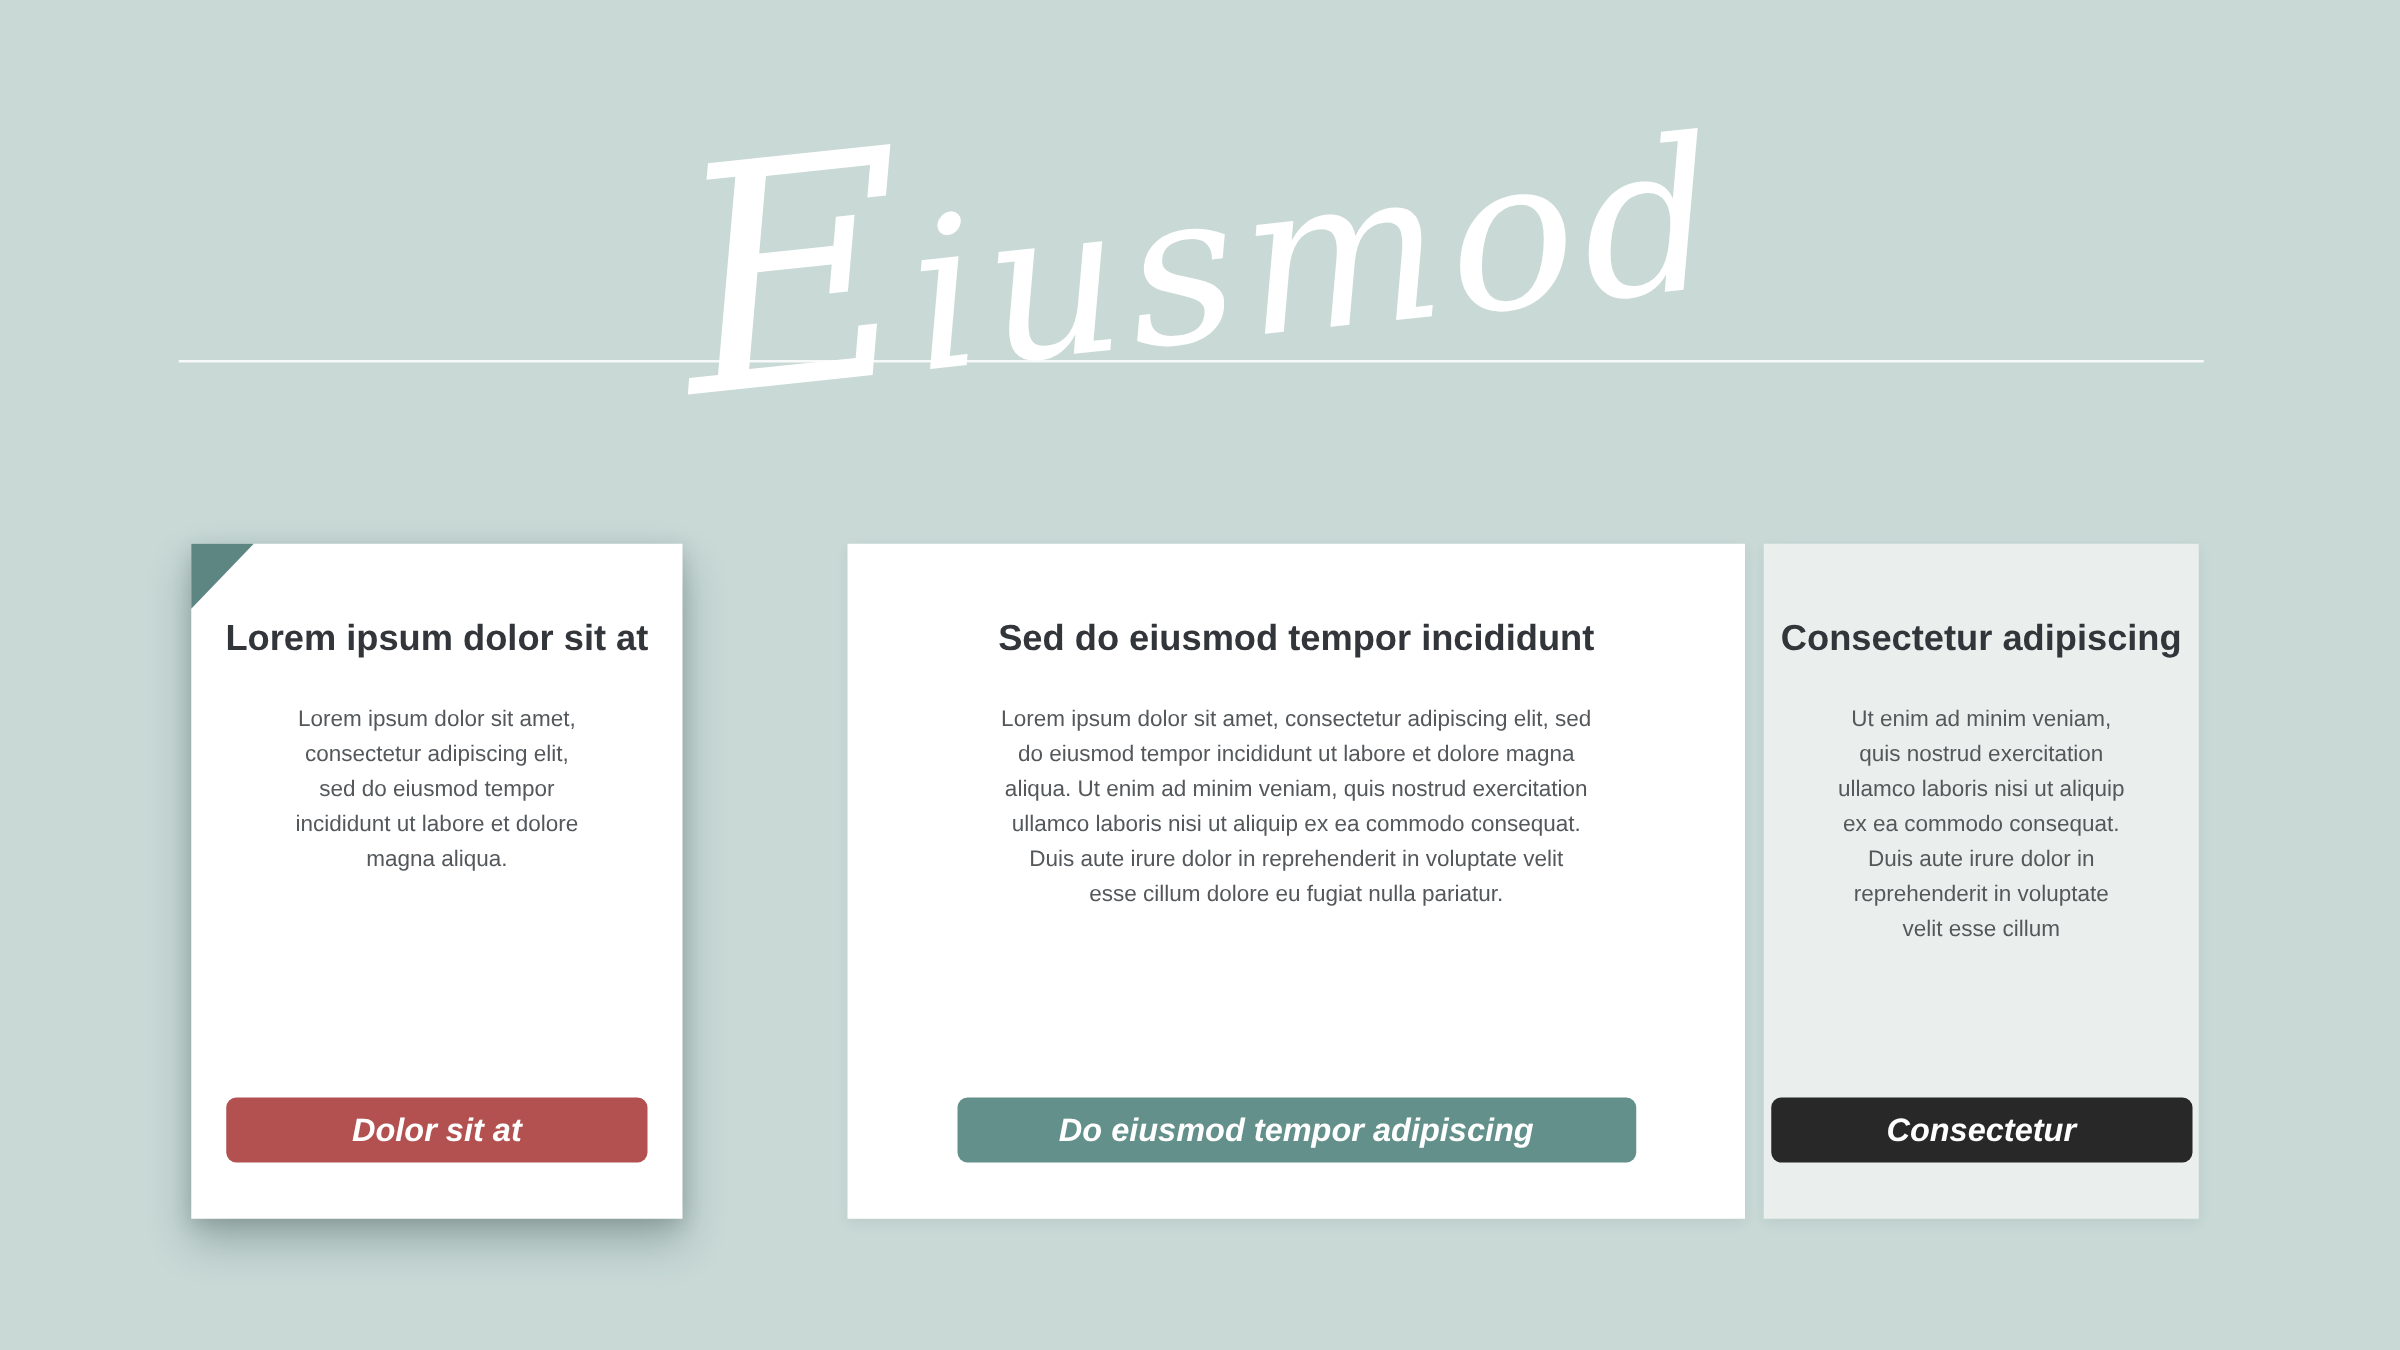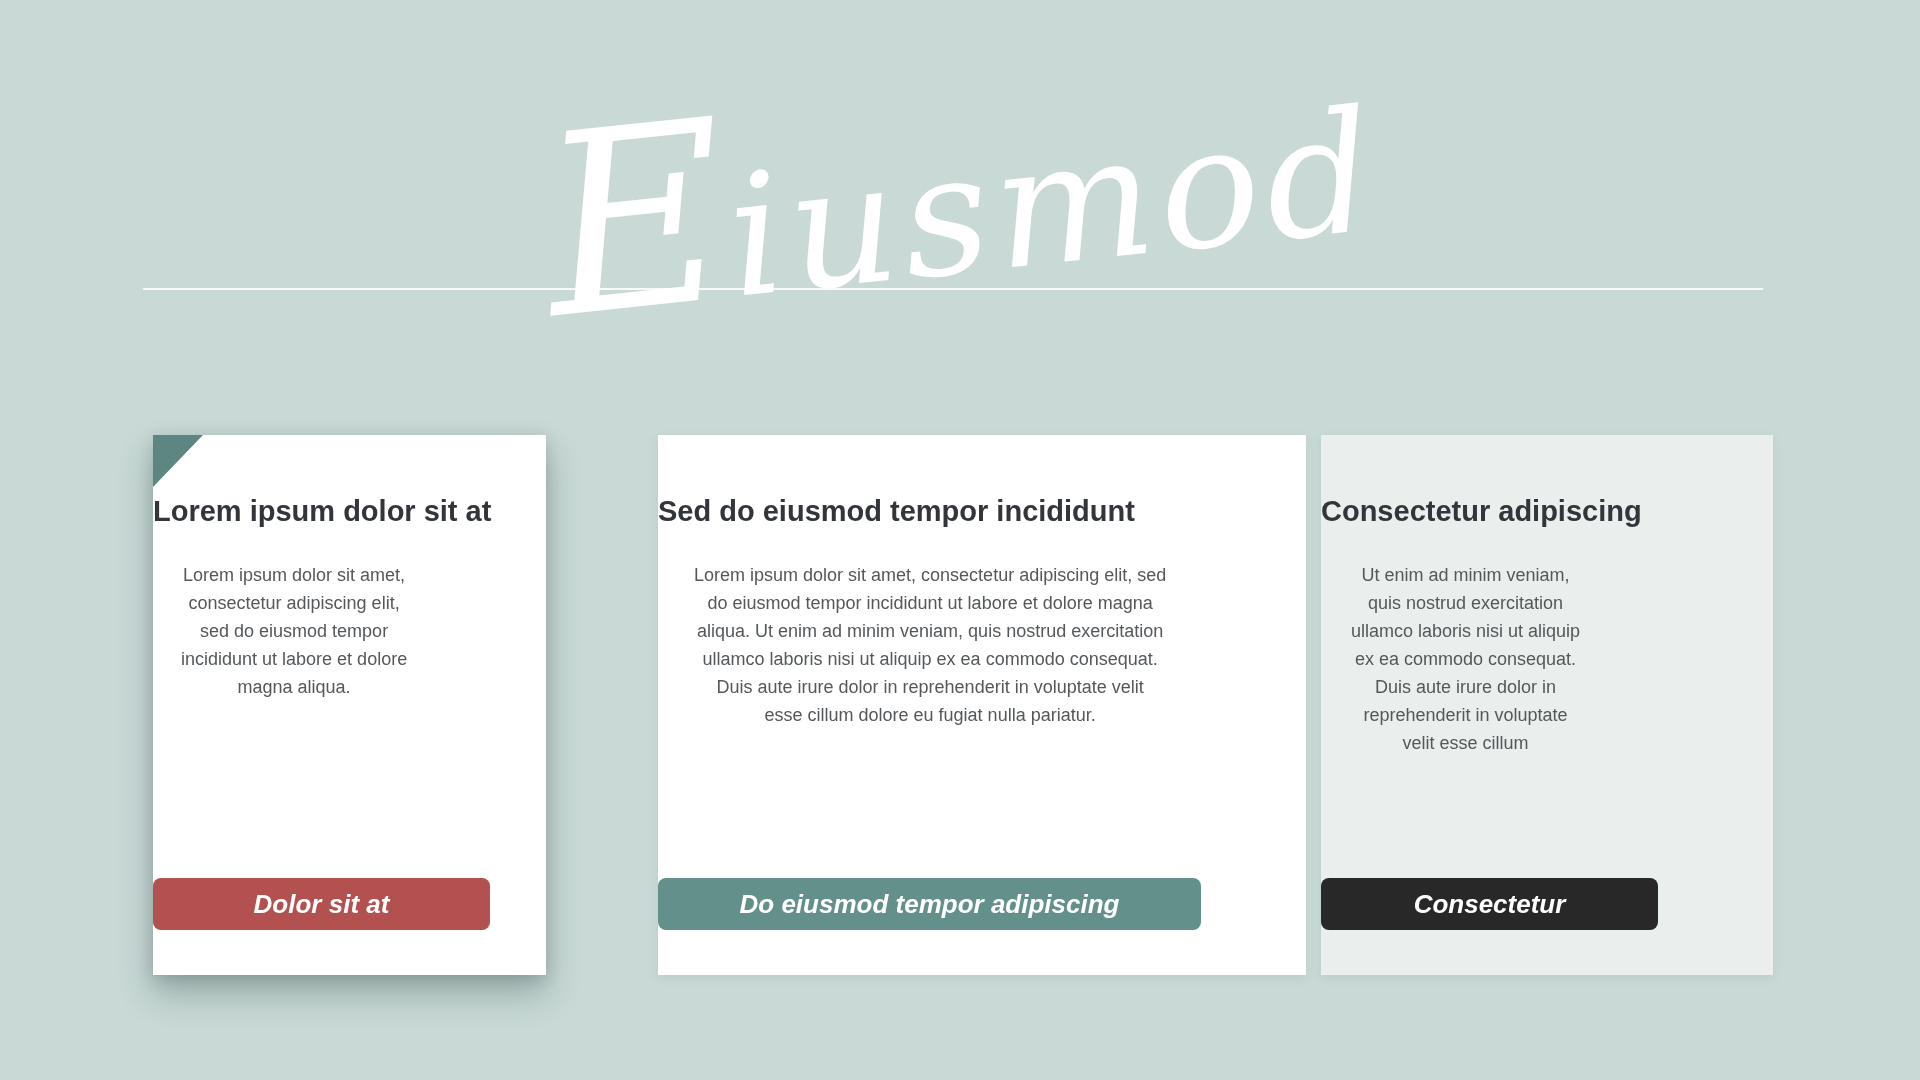--- a/index.html
+++ b/index.html
@@ -53,36 +53,37 @@
     left: 153px;
     display: flex;
     align-items: stretch;
   }
   .card {
     box-sizing: border-box;
     height: 540px;
     background: #ffffff;
     display: flex;
     flex-direction: column;
-    align-items: flex-start;
+    align-items: center;
     text-align: center;
     position: relative;
   }
   .card-1 {
     width: 393px;
     margin-right: 112px;
     box-shadow: 0 18px 32px rgba(44,68,64,0.32), 0 4px 14px rgba(44,68,64,0.18);
   }
   .card-2 {
-    width: 648px;
+    width: 718px;
     margin-right: 15px;
     box-shadow: 0 3px 10px rgba(44,68,64,0.08);
+    margin-left: 20px;
   }
   .card-3 {
-    width: 452px;
+    width: 348px;
     background: #eaefed;
     box-shadow: 0 3px 10px rgba(44,68,64,0.08);
   }
   .folded-corner {
     position: absolute;
     top: 0;
     left: 0;
     width: 0;
     height: 0;
     border-top: 52px solid #5d8581;

